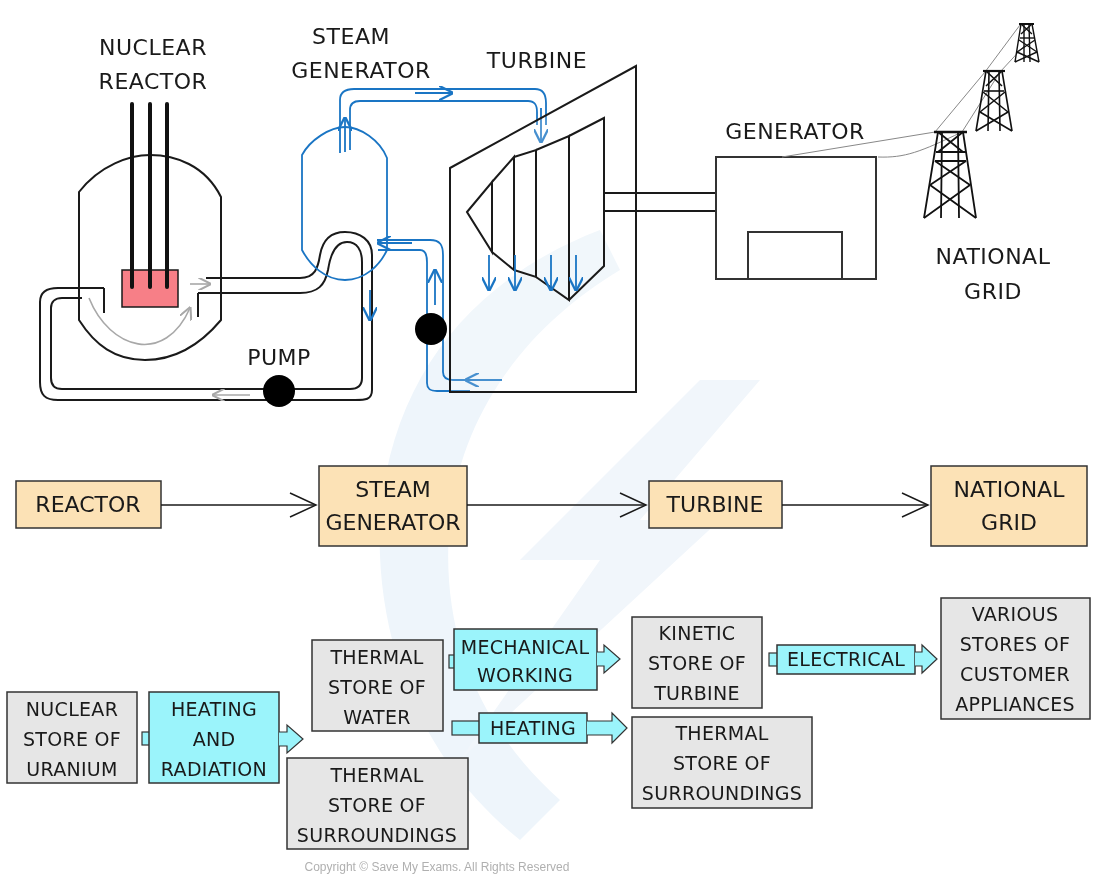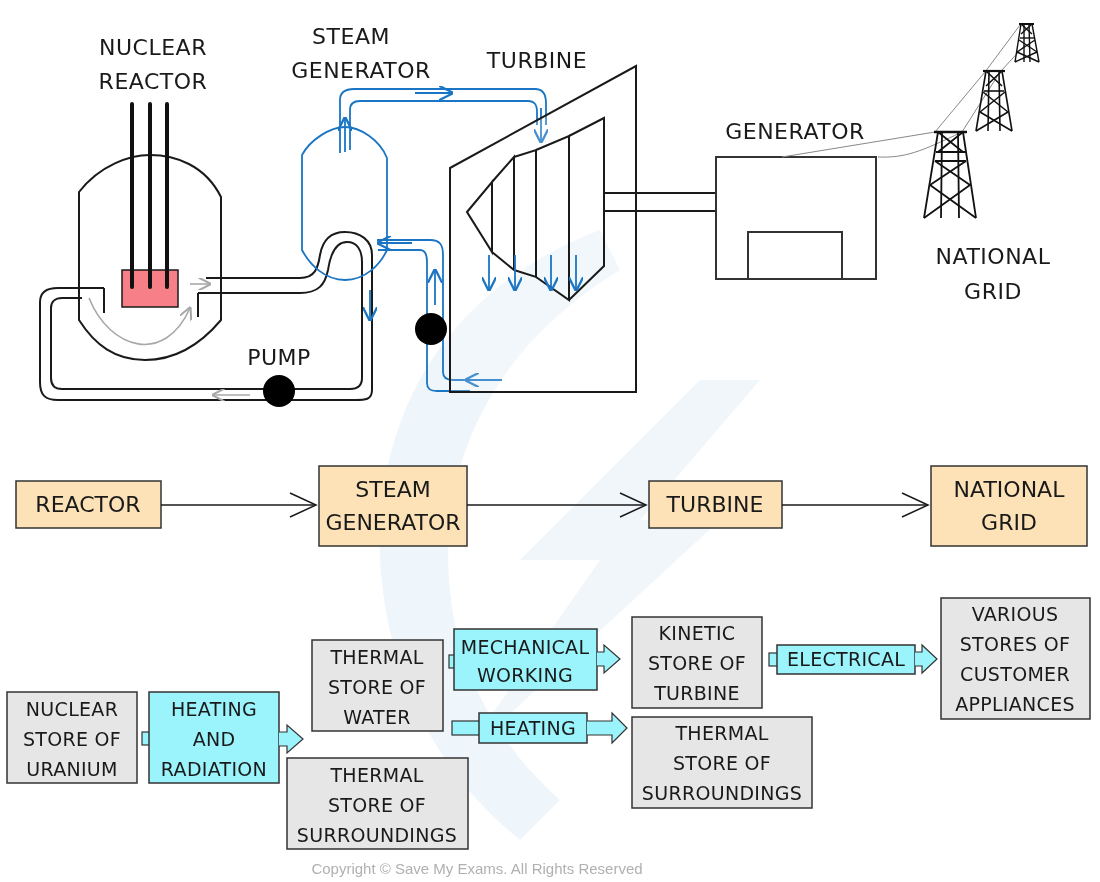--- a/index.html
+++ b/index.html
@@ -4,21 +4,21 @@
 <style>
   html, body { margin: 0; padding: 0; background: #ffffff; }
   body { width: 1100px; height: 882px; position: relative; overflow: hidden;
          font-family: "DejaVu Sans", sans-serif; }
   #stage { position: absolute; left: 0; top: 0; width: 1100px; height: 882px; }
   svg text { font-family: "DejaVu Sans", sans-serif; fill: #1a1a1a; }
   .lbl { font-size: 22px; letter-spacing: 0.5px; }
   .flow-lbl { font-size: 22px; }
   .store-lbl { font-size: 19px; letter-spacing: 0.3px; }
   .copyright { position: absolute; left: 0; width: 874px; top: 860px; text-align: center;
-               font-family: "Liberation Sans", sans-serif; font-size: 15px; color: #b0b0b0; padding-left: 40px; }
+               font-family: "Liberation Sans", sans-serif; font-size: 12px; color: #b0b0b0; }
 </style>
 </head>
 <body>
 
 <svg id="stage" width="1100" height="882" viewBox="0 0 1100 882" xmlns="http://www.w3.org/2000/svg">
   <defs>
     <marker id="openArrowBlue" viewBox="0 0 10 10" refX="9" refY="5" markerWidth="8" markerHeight="8" orient="auto-start-reverse">
       <path d="M0,0 L10,5 L0,10" fill="none" stroke="#1a75c4" stroke-width="1.6"></path>
     </marker>
     <marker id="openArrowGray" viewBox="0 0 10 10" refX="9" refY="5" markerWidth="8" markerHeight="8" orient="auto-start-reverse">

